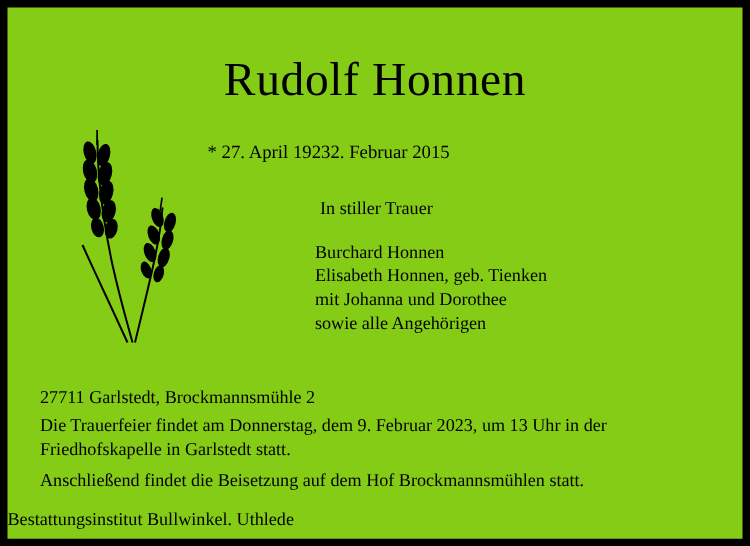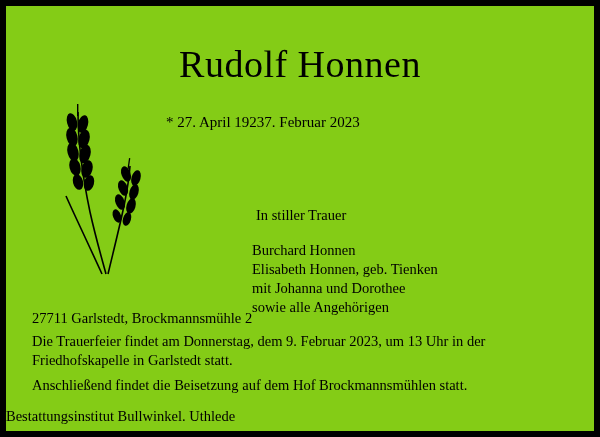--- a/index.html
+++ b/index.html
@@ -68,21 +68,20 @@
     position: absolute;
     left: 246px;
     top: 152px;
     font-size: 14.5px;
     line-height: 19px;
     color: #000;
   }
   .mourn .lead {
     margin-bottom: 16px;
     padding-left: 4px;
-    margin-top: 48px;
   }
   .mourn .line {
     white-space: nowrap;
   }
 
   
   .address {
     position: absolute;
     left: 26px;
     top: 304px;
@@ -116,21 +115,21 @@
 </head>
 <body>
 
 <div class="page">
   <div class="card">
 
     <div class="name">Rudolf Honnen</div>
 
     <div class="dates">
       <span>* 27. April 1923</span>
-      <span>7. Februar 2023</span>
+      <span>2. Februar 2015</span>
     </div>
 
     <div class="wheat">
       <svg viewBox="0 0 110 175" width="110" height="175" xmlns="http://www.w3.org/2000/svg">
         <g stroke="#000" stroke-width="1.6" fill="none">
 
           <path d="M34 8 C 34 40, 38 70, 46 108 C 52 135, 58 155, 62 170"></path>
 
           <path d="M22 92 C 30 110, 42 135, 58 170"></path>
 

